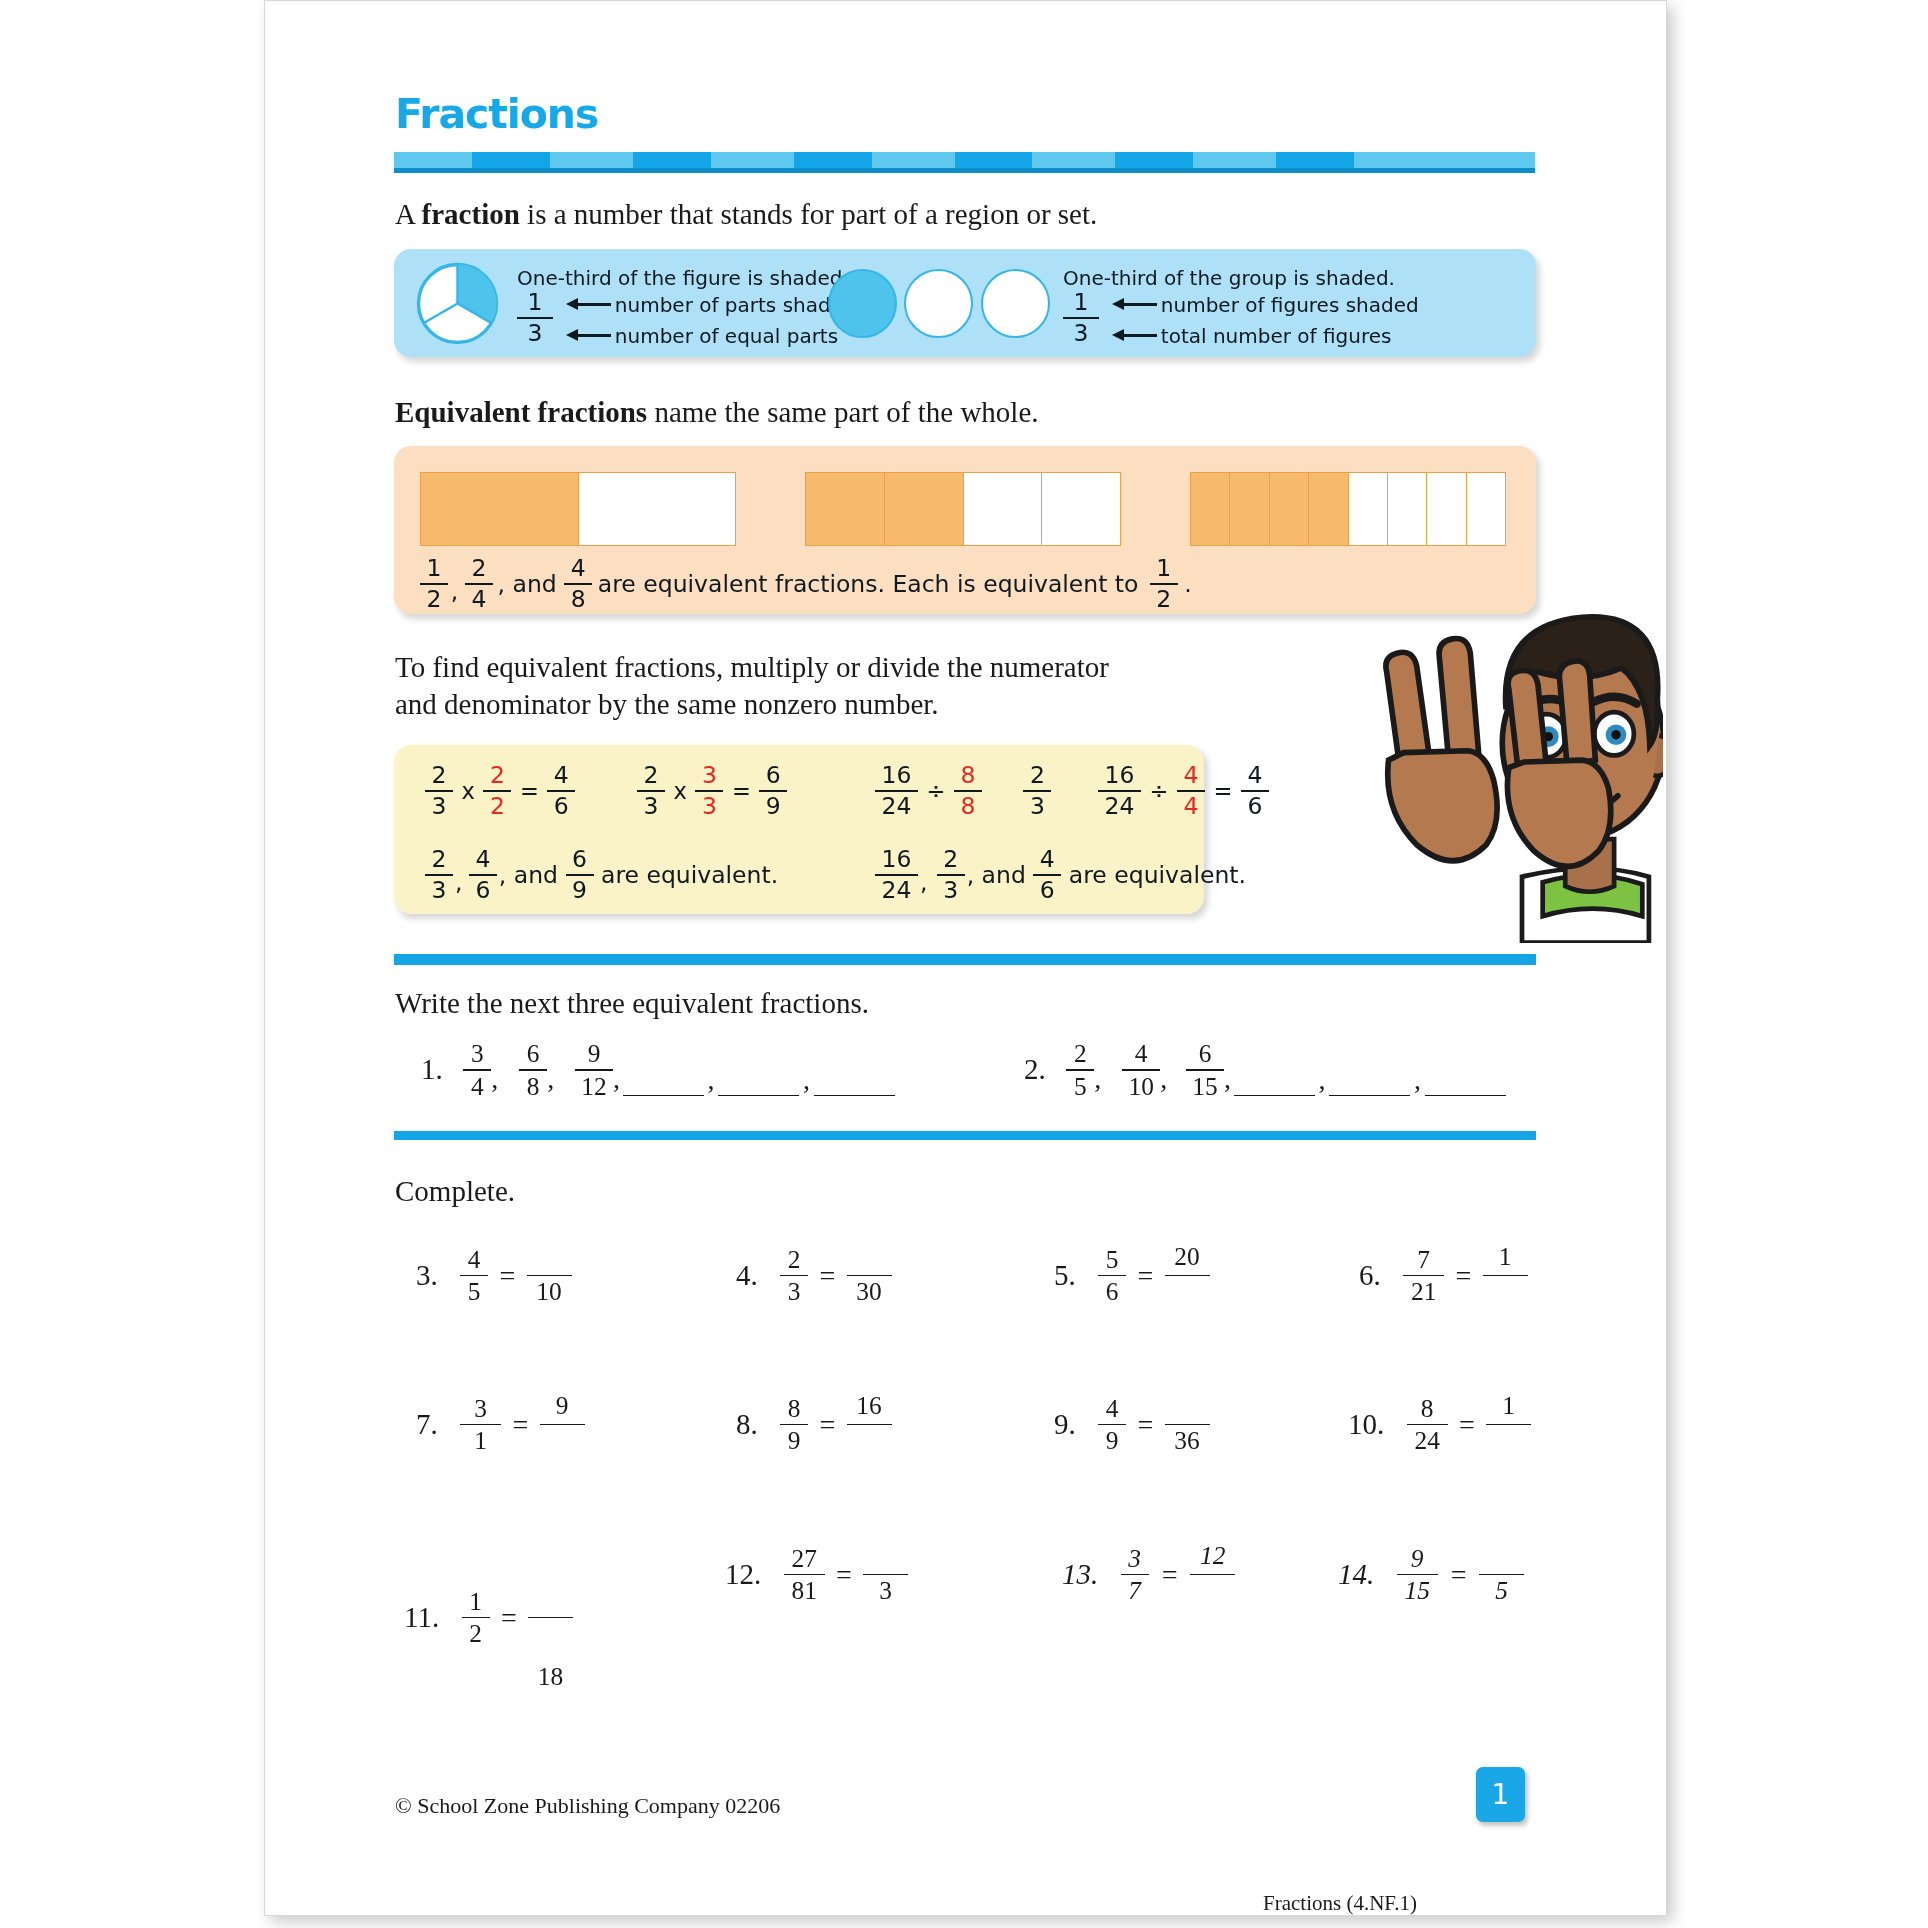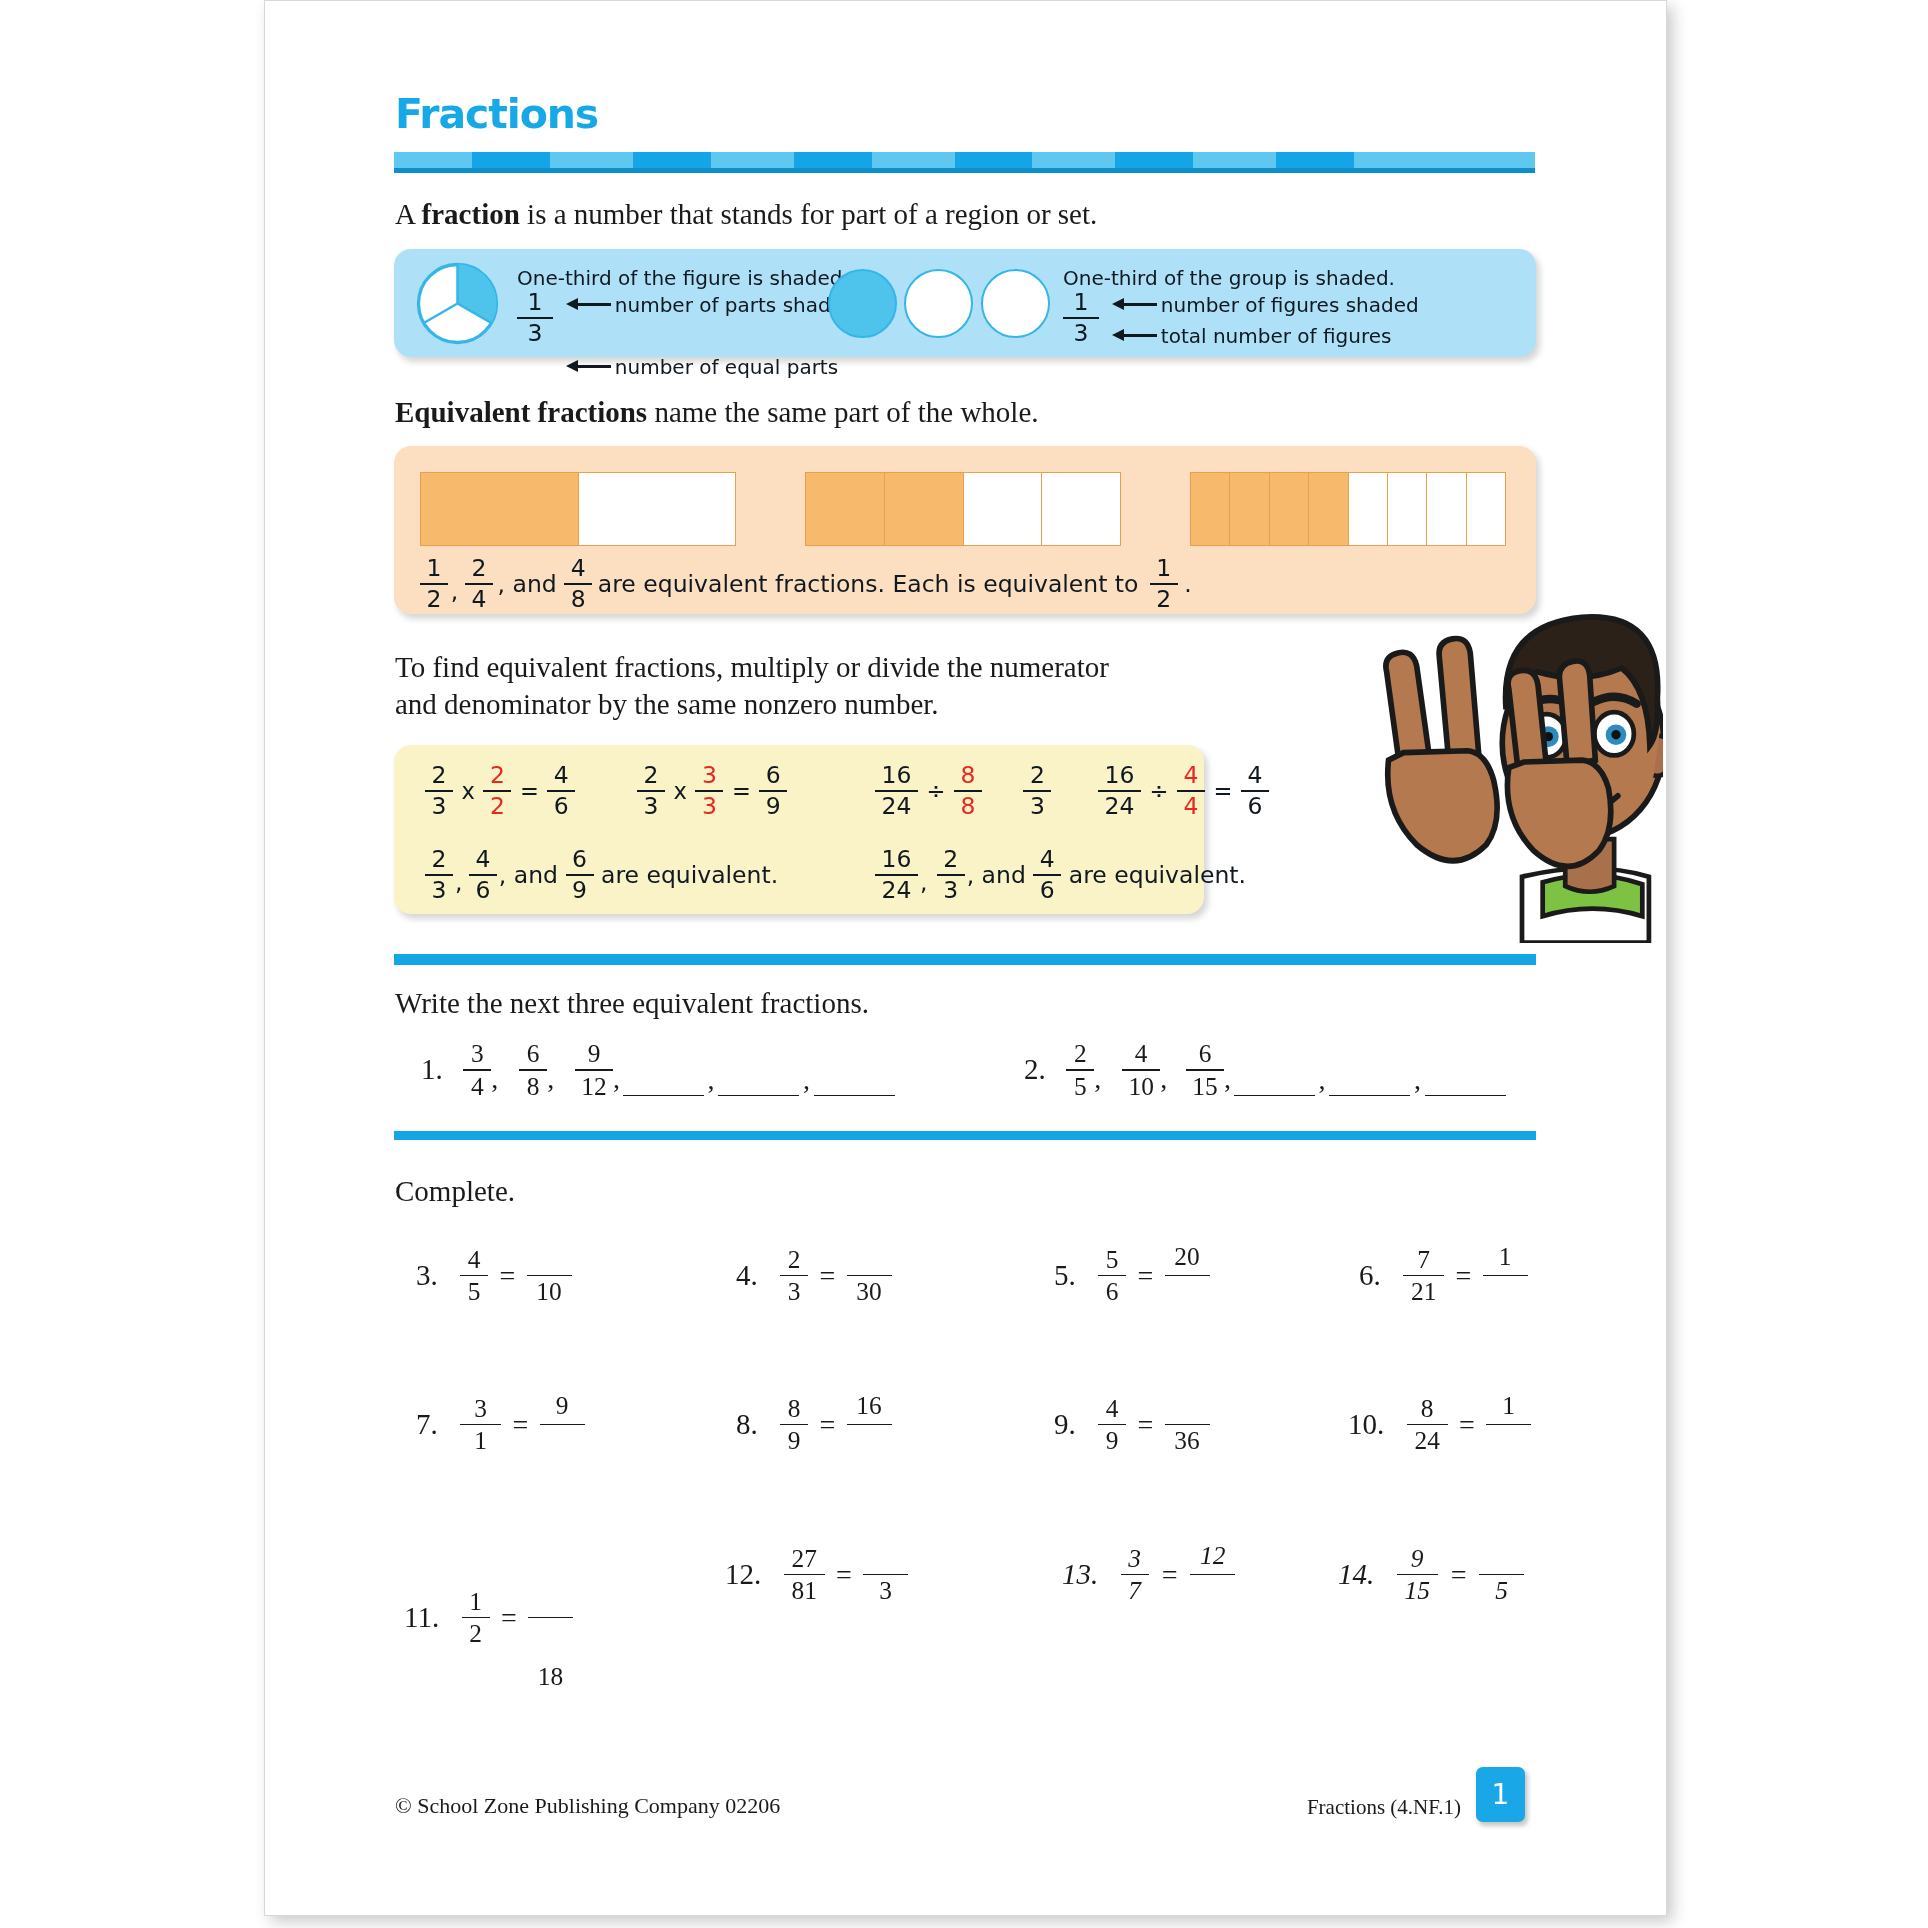--- a/index.html
+++ b/index.html
@@ -245,26 +245,26 @@
   .footer-left {
     position: absolute;
     left: 130px; top: 1792px;
     font-family: "Liberation Serif", serif;
     font-size: 22px;
     color: #1a1a1a;
     white-space: nowrap;
   }
   .footer-right {
     position: absolute;
-    left: 998px; top: 1794px;
+    left: 998px; top: 1890px;
     font-family: "Liberation Serif", serif;
     font-size: 21px;
     color: #1a1a1a;
     white-space: nowrap;
-    text-align: right;
+    text-align: left;
     width: 198px;
   }
   .page-badge {
     position: absolute;
     left: 1211px; top: 1766px;
     width: 49px; height: 55px;
     background: #1AA7E8;
     border-radius: 6.6px;
     box-shadow: 2.8px 3.8px 4.7px rgba(0,0,0,0.22);
   }
@@ -325,21 +325,21 @@
     <div class="frac sfrac" style="width:36px; margin-top:1.9px;">
       <span class="num">1</span>
       <span class="bar"></span>
       <span class="den">3</span>
     </div>
     <div style="display:flex; flex-direction:column; margin-left:13px;">
       <div style="display:flex; align-items:center; height:31px;">
         <span class="arrow-left"></span>
         <span class="box-label" style="position:static; margin-left:3.8px;">number of parts shaded</span>
       </div>
-      <div style="display:flex; align-items:center; height:31px;margin-top:31px;">
+      <div style="display:flex; align-items:center; height:31px;">
         <span class="arrow-left"></span>
         <span class="box-label" style="position:static; margin-left:3.8px;">number of equal parts</span>
       </div>
     </div>
   </div>
 
   <div class="setcircle filled" style="left:563px; top:268px; width:69px; height:69px;"></div>
   <div class="setcircle empty" style="left:639px; top:268px; width:69px; height:69px;"></div>
   <div class="setcircle empty" style="left:716px; top:268px; width:69px; height:69px;"></div>
 

